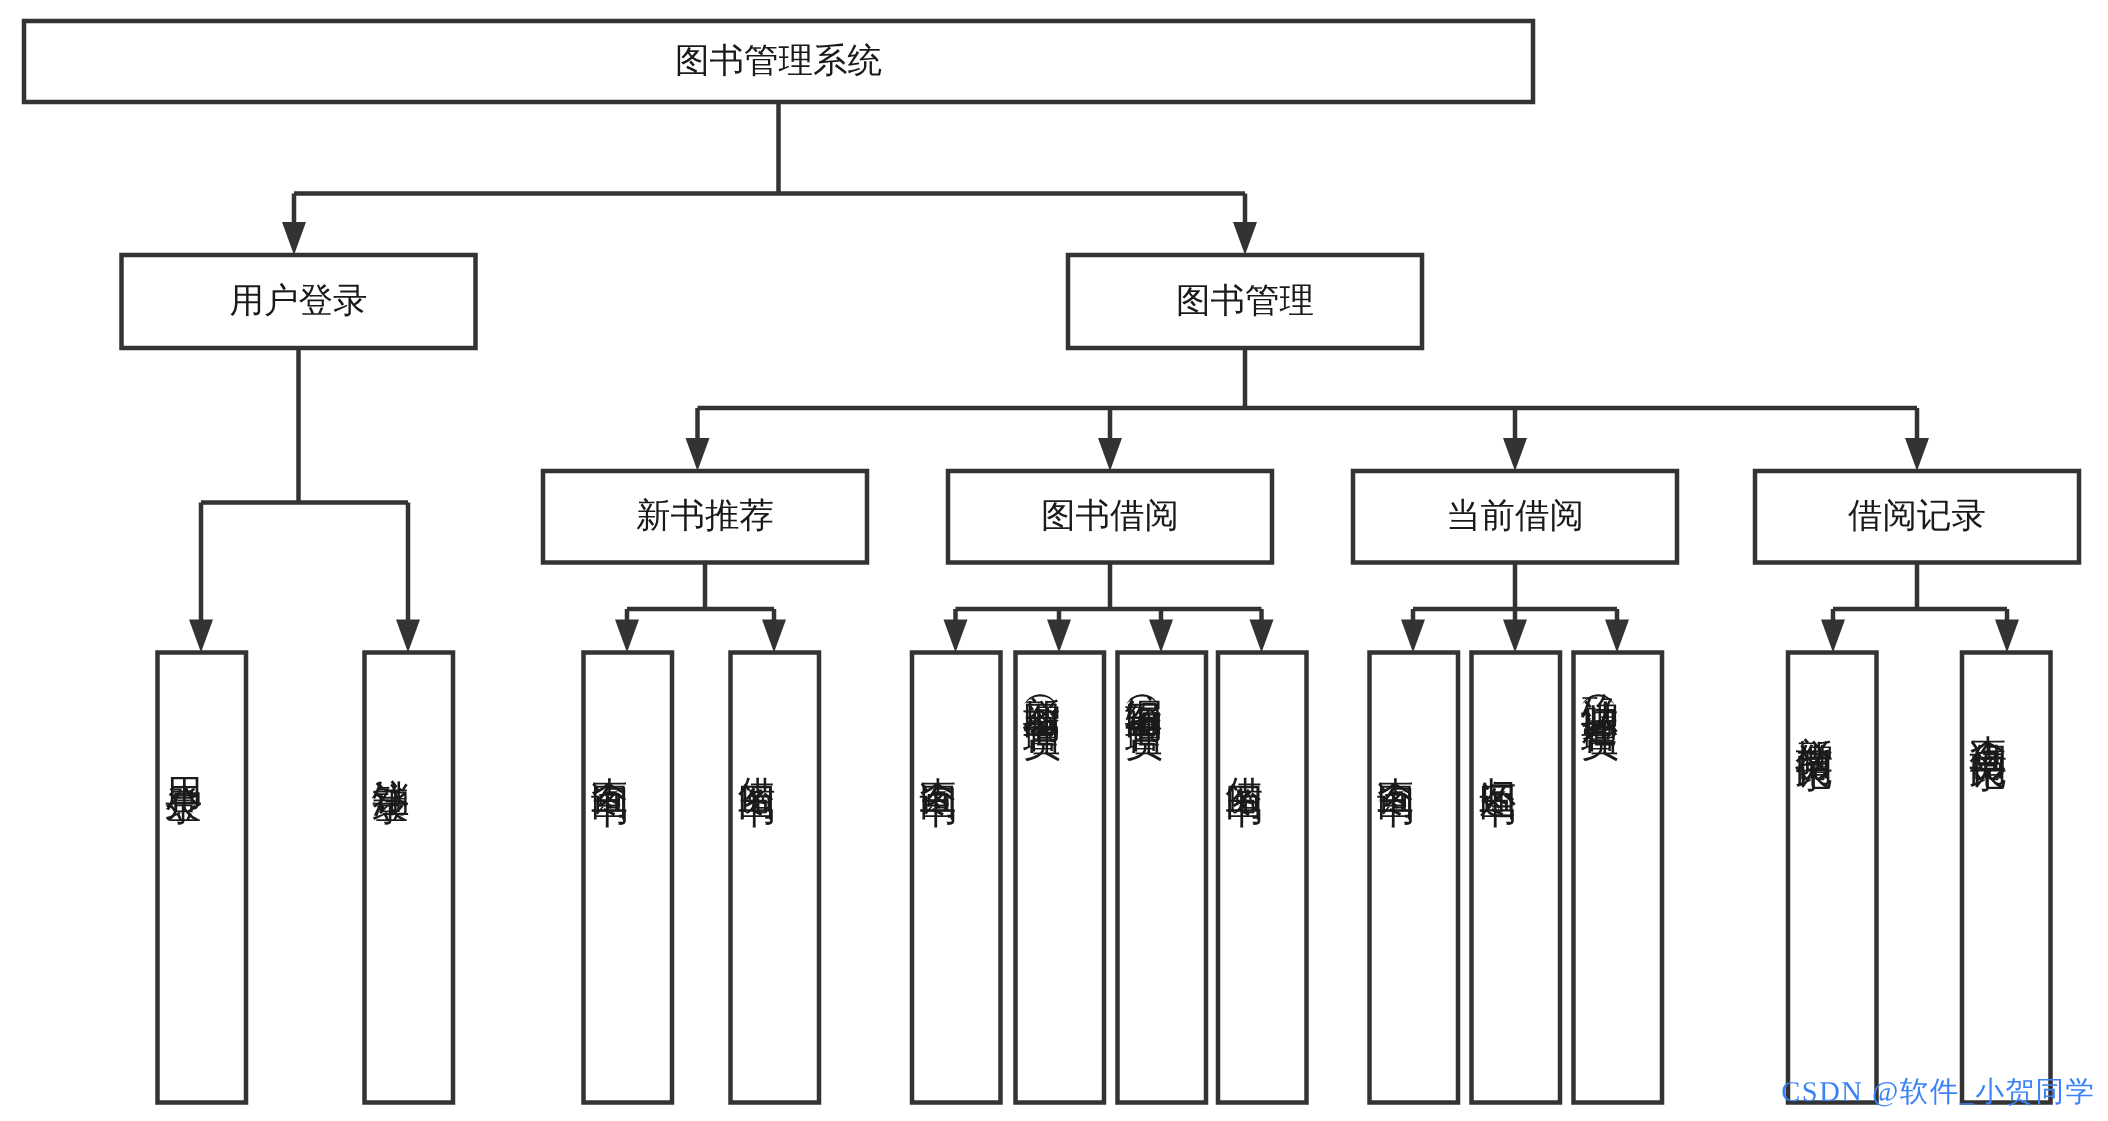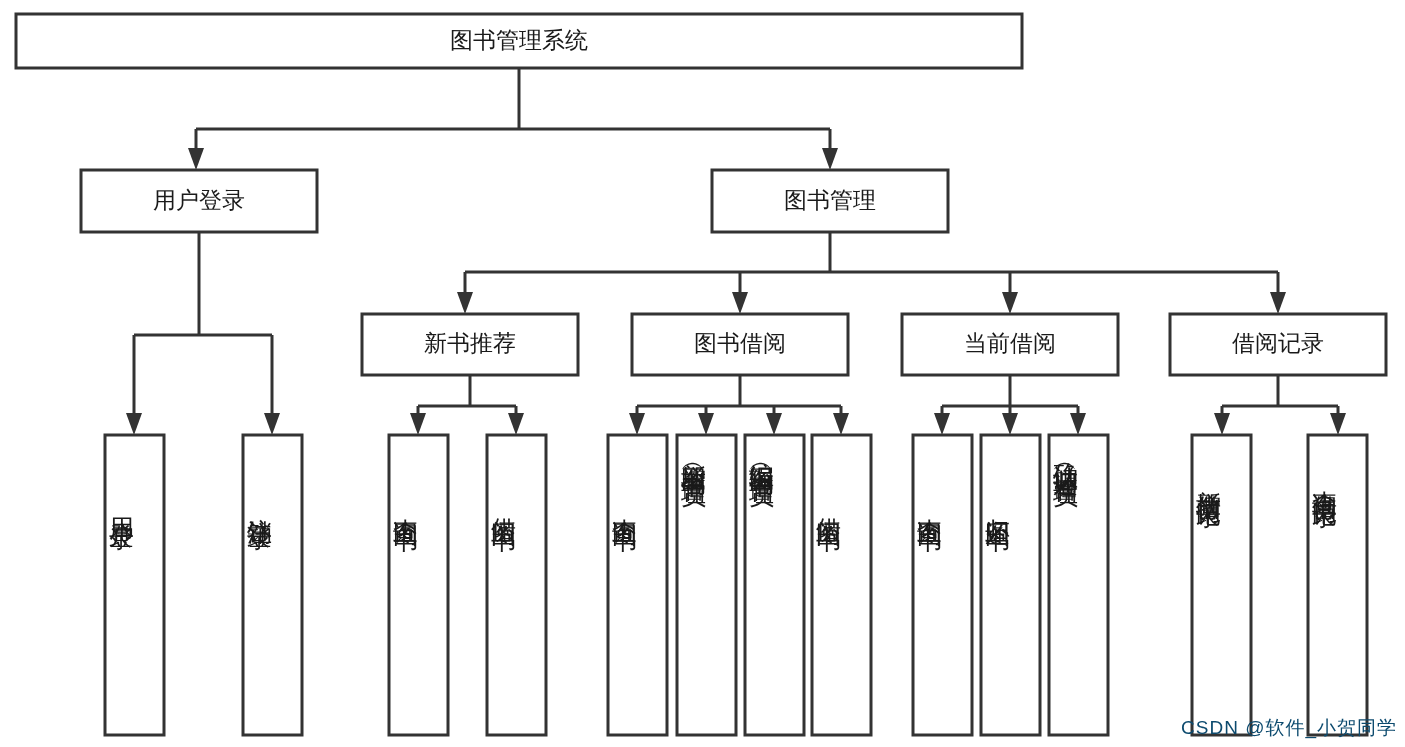--- a/index.html
+++ b/index.html
@@ -57,23 +57,23 @@
     color: #1a1a1a;
     letter-spacing: 3px;
     text-align: left;
     white-space: nowrap;
     pointer-events: none;
   }
   .watermark {
     position: absolute;
     right: 8px;
     bottom: 6px;
-    font-family: Liberation Sans, sans-serif;
+    font-family: Liberation Serif, serif;
     font-size: 19px;
-    color: #0c4a6e;
+    color: #3b82f6;
     letter-spacing: 1px;
     white-space: nowrap;
     text-align: right;
   }
 </style>
 </head>
 <body>
 
 <div id="diagram-root">
 

